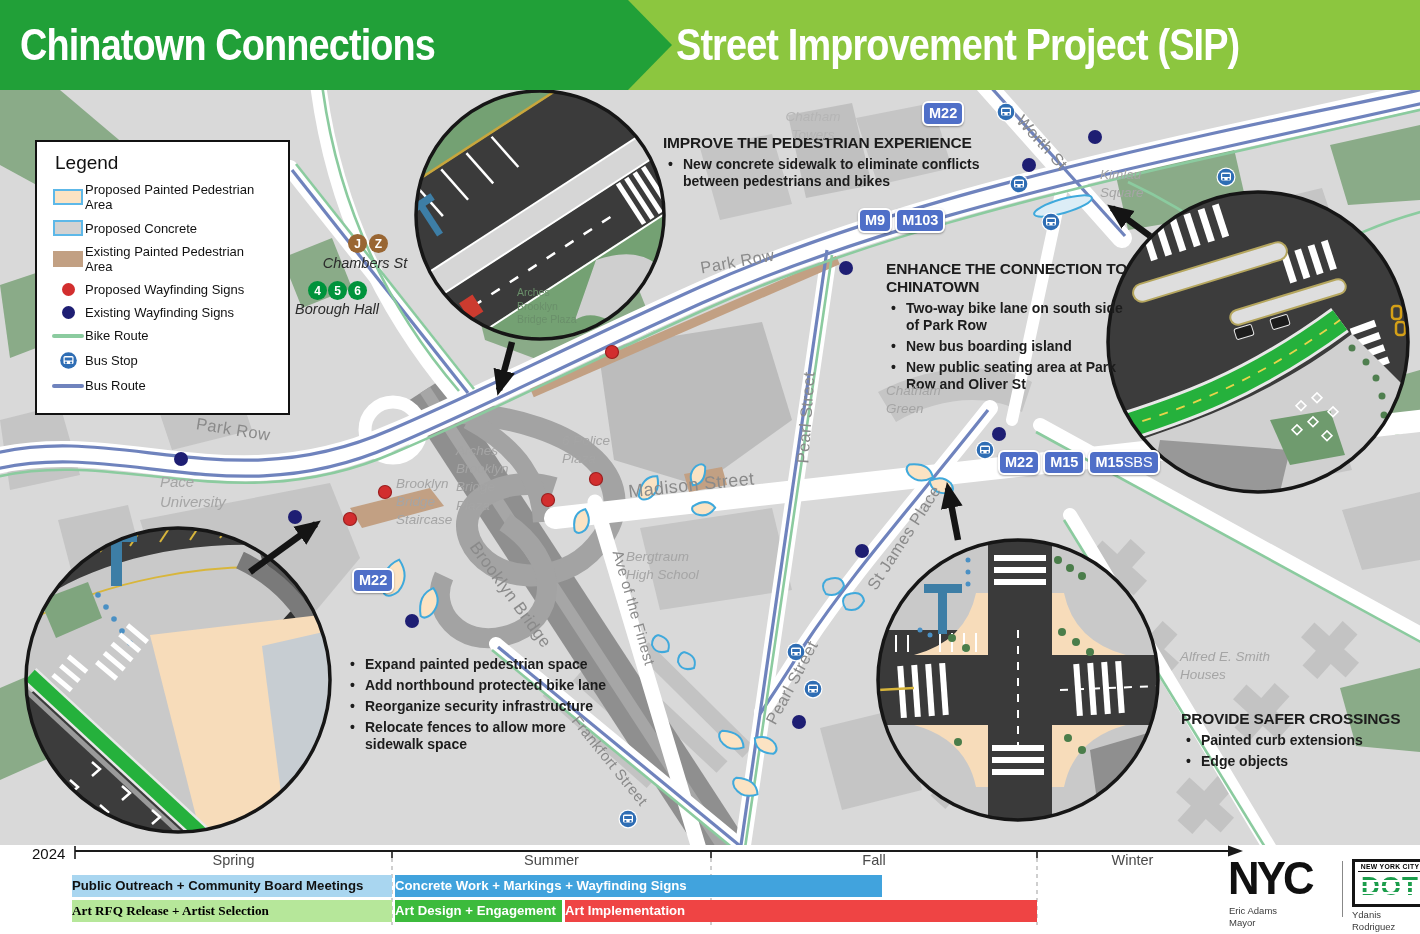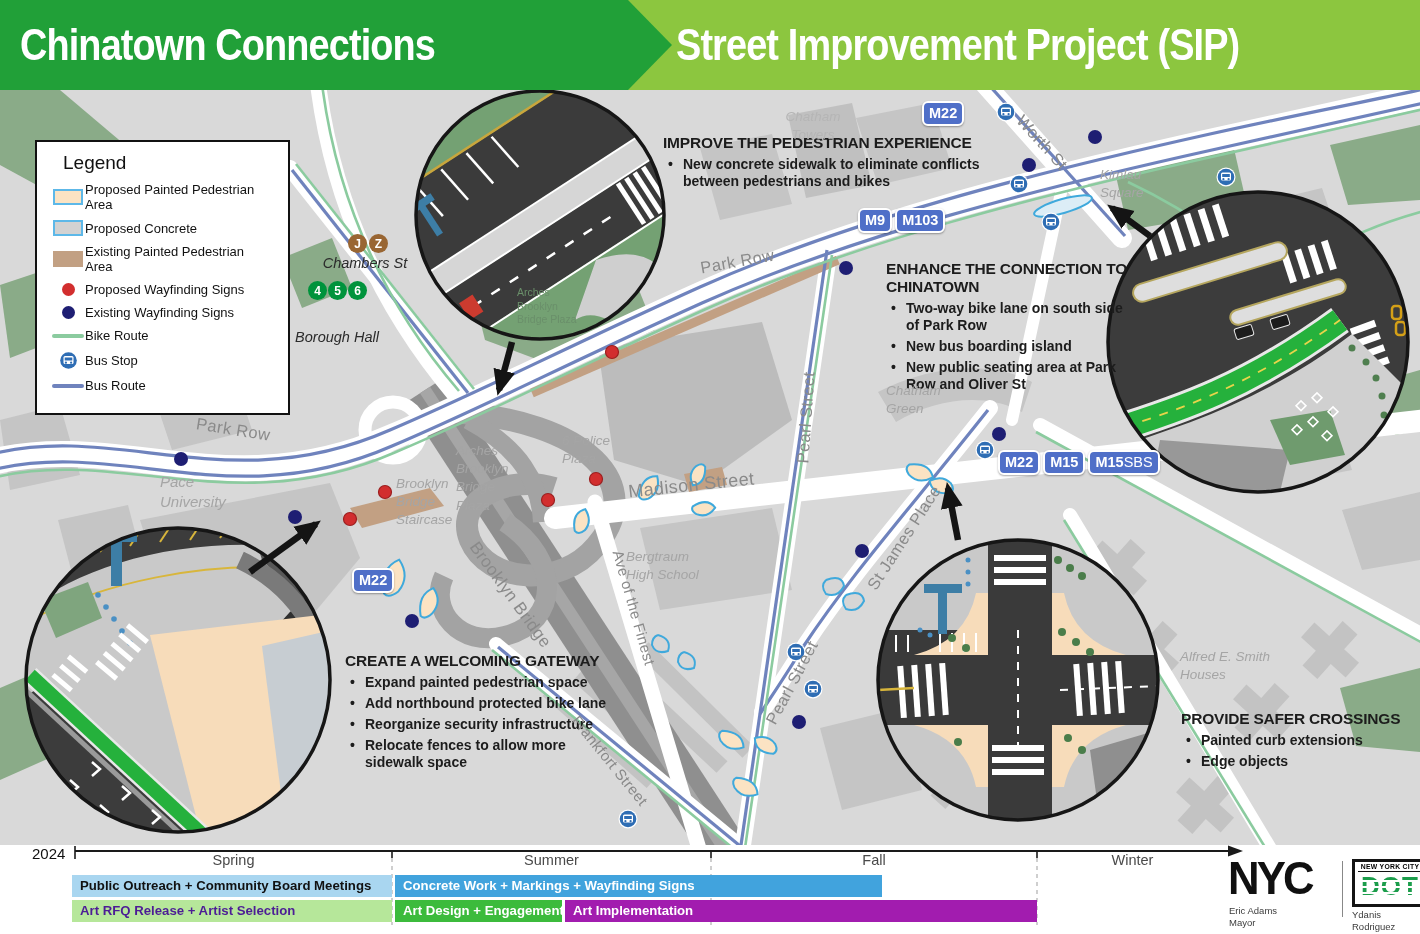--- a/index.html
+++ b/index.html
@@ -30,41 +30,41 @@
   .sub-456{background:#00933C;}
   
   .callout{position:absolute;color:#1c1c1c;}
   .callout h3{margin:0;font-size:15.5px;font-weight:bold;line-height:1.15;letter-spacing:-.2px;}
   .callout ul{margin:3px 0 0 2px;padding:0;list-style:none;}
   .callout li{position:relative;padding-left:18px;font-size:14px;font-weight:bold;line-height:1.22;margin-top:4px;}
   .callout li::before{content:"\2022";position:absolute;left:3px;}
   
   .legend{position:absolute;left:35px;top:50px;width:255px;background:#fff;border:2px solid #111;
           box-sizing:border-box;padding:10px 14px 12px 14px;}
-  .legend h2{margin:0 0 6px 12px;font-size:19px;font-weight:normal;color:#111;}
+  .legend h2{margin:0 0 6px 4px;font-size:19px;font-weight:normal;color:#111;}
   .lrow{display:flex;align-items:center;margin:8px 0;}
   .lico{width:34px;flex:none;display:flex;justify-content:center;align-items:center;}
   .lrow .llab{font-size:13px;color:#111;}
   .sw{width:30px;height:16px;box-sizing:border-box;}
   .sw-painted{background:#fbe3c3;border:2px solid #5db8e8;}
   .sw-concrete{background:#d2d2d2;border:2px solid #5db8e8;}
   .sw-existing{background:#c2a083;}
   .dotsw{width:13px;height:13px;border-radius:50%;}
   .dot-red{background:#d22e2e;}
   .dot-navy{background:#1e1e73;}
   .linesw{width:32px;height:4px;border-radius:2px;}
   .line-bike{background:#8bcb9f;}
   .line-bus{background:#6f83bd;}
   
   .timeline{position:absolute;top:845px;left:0;width:1420px;height:89px;background:#fff;}
   .timeline svg{position:absolute;top:0;left:0;}
   .year{position:absolute;left:32px;top:0;font-size:15px;color:#111;}
   .season{position:absolute;top:7px;font-size:14.5px;color:#4a4a4a;text-align:center;}
   .bar{position:absolute;height:22px;line-height:22px;font-weight:bold;font-size:13.2px;
-       padding-left:8px;box-sizing:border-box;white-space:nowrap;overflow:hidden;}
+       box-sizing:border-box;white-space:nowrap;overflow:hidden;}
   .nyc-logo{position:absolute;left:1228px;top:12px;font-size:46px;font-weight:900;letter-spacing:-3px;
             color:#101010;line-height:.95;transform:scaleX(.95);transform-origin:left;}
   .sig{position:absolute;font-size:9.5px;color:#3c3c3c;line-height:1.3;}
   .logo-divider{position:absolute;left:1342px;top:16px;width:1px;height:56px;background:#888;}
   .dot-box{position:absolute;left:1352px;top:14px;width:76px;height:48px;border:3px solid #141414;
            box-sizing:border-box;display:flex;flex-direction:column;align-items:center;background:#fff;}
   .dot-city{font-size:6.8px;font-weight:bold;letter-spacing:.3px;border-bottom:1px solid #141414;
             padding:1px 3px;white-space:nowrap;}
   .dot-word{position:relative;font-size:26px;font-weight:900;color:#1b9d4b;letter-spacing:1px;line-height:1;margin-top:1px;}
   .dot-stripe{position:absolute;left:-2px;right:-2px;height:2px;background:#fff;}
@@ -574,21 +574,20 @@
     </div>
     <div class="callout" style="left:886px;top:170px;width:250px;">
       <h3>ENHANCE THE CONNECTION TO CHINATOWN</h3>
       <ul>
         <li>Two-way bike lane on south side of Park Row</li>
         <li>New bus boarding island</li>
         <li>New public seating area at Park Row and Oliver St</li>
       </ul>
     </div>
     <div class="callout" style="left:345px;top:562px;width:312px;">
-      <h3>CREATE A WELCOMING GATEWAY</h3>
       <ul>
         <li>Expand painted pedestrian space</li>
         <li>Add northbound protected bike lane</li>
         <li>Reorganize security infrastructure</li>
         <li style="max-width:230px;">Relocate fences to allow more sidewalk space</li>
       </ul>
     </div>
     <div class="callout" style="left:1181px;top:620px;width:238px;">
       <h3>PROVIDE SAFER CROSSINGS</h3>
       <ul>
@@ -626,21 +625,21 @@
 Bridge
 Staircase</div>
     <div class="plabel" style="left:626px;top:458px;">Bergtraum
 High School</div>
     <div class="plabel" style="left:1180px;top:558px;width:130px;">Alfred E. Smith
 Houses</div>
     <div class="plabel green" style="left:517px;top:196px;width:76px;">Arches
 Brooklyn
 Bridge Plaza</div>
     <div class="plabel dark" style="left:310px;top:164px;width:110px;">Chambers St</div>
-    <div class="plabel dark" style="left:272px;top:210px;width:130px;margin-top:28px;">Borough Hall</div>
+    <div class="plabel dark" style="left:272px;top:210px;width:130px;">Borough Hall</div>
 
     <span class="subway sub-jz" style="left:348px;top:144px;">J</span>
     <span class="subway sub-jz" style="left:369px;top:144px;">Z</span>
     <span class="subway sub-456" style="left:308px;top:191px;">4</span>
     <span class="subway sub-456" style="left:328px;top:191px;">5</span>
     <span class="subway sub-456" style="left:348px;top:191px;">6</span>
 
     <div class="buspill-row" style="left:922px;top:11px;">
       <span class="buspill">M22</span>
     </div>
@@ -675,23 +674,23 @@
       </g>
     </svg>
     <span class="year">2024</span>
     <span class="season" style="left:75px;width:317px;">Spring</span>
     <span class="season" style="left:392px;width:319px;">Summer</span>
     <span class="season" style="left:711px;width:326px;">Fall</span>
     <span class="season" style="left:1037px;width:191px;">Winter</span>
 
     <div class="bar" style="left:72px;top:30px;width:320px;background:#a9d6f0;color:#111;">Public Outreach + Community Board Meetings</div>
     <div class="bar" style="left:395px;top:30px;width:487px;background:#41a3dd;color:#fff;">Concrete Work + Markings + Wayfinding Signs</div>
-    <div class="bar" style="left:72px;top:55px;width:320px;background:#b6e79a;color:#4c1d95;">Art RFQ Release + Artist Selection</div>
+    <div class="bar" style="left:72px;top:55px;width:320px;background:#b6e79a;color:#000000;font-family:Liberation Serif, serif;">Art RFQ Release + Artist Selection</div>
     <div class="bar" style="left:395px;top:55px;width:167px;background:#3cbb3c;color:#fff;">Art Design + Engagement</div>
-    <div class="bar" style="left:565px;top:55px;width:472px;background:#a21caf;color:#fff;">Art Implementation</div>
+    <div class="bar" style="left:565px;top:55px;width:472px;background:#ef4444;color:#fff;">Art Implementation</div>
 
     <div class="nyc-logo">NYC</div>
     <div class="sig" style="left:1229px;top:60px;">
       <span>Eric Adams</span><br>
       <span>Mayor</span>
     </div>
     <div class="logo-divider"></div>
     <div class="dot-box">
       <span class="dot-city">NEW YORK CITY</span>
       <span class="dot-word"><span>DOT</span>

